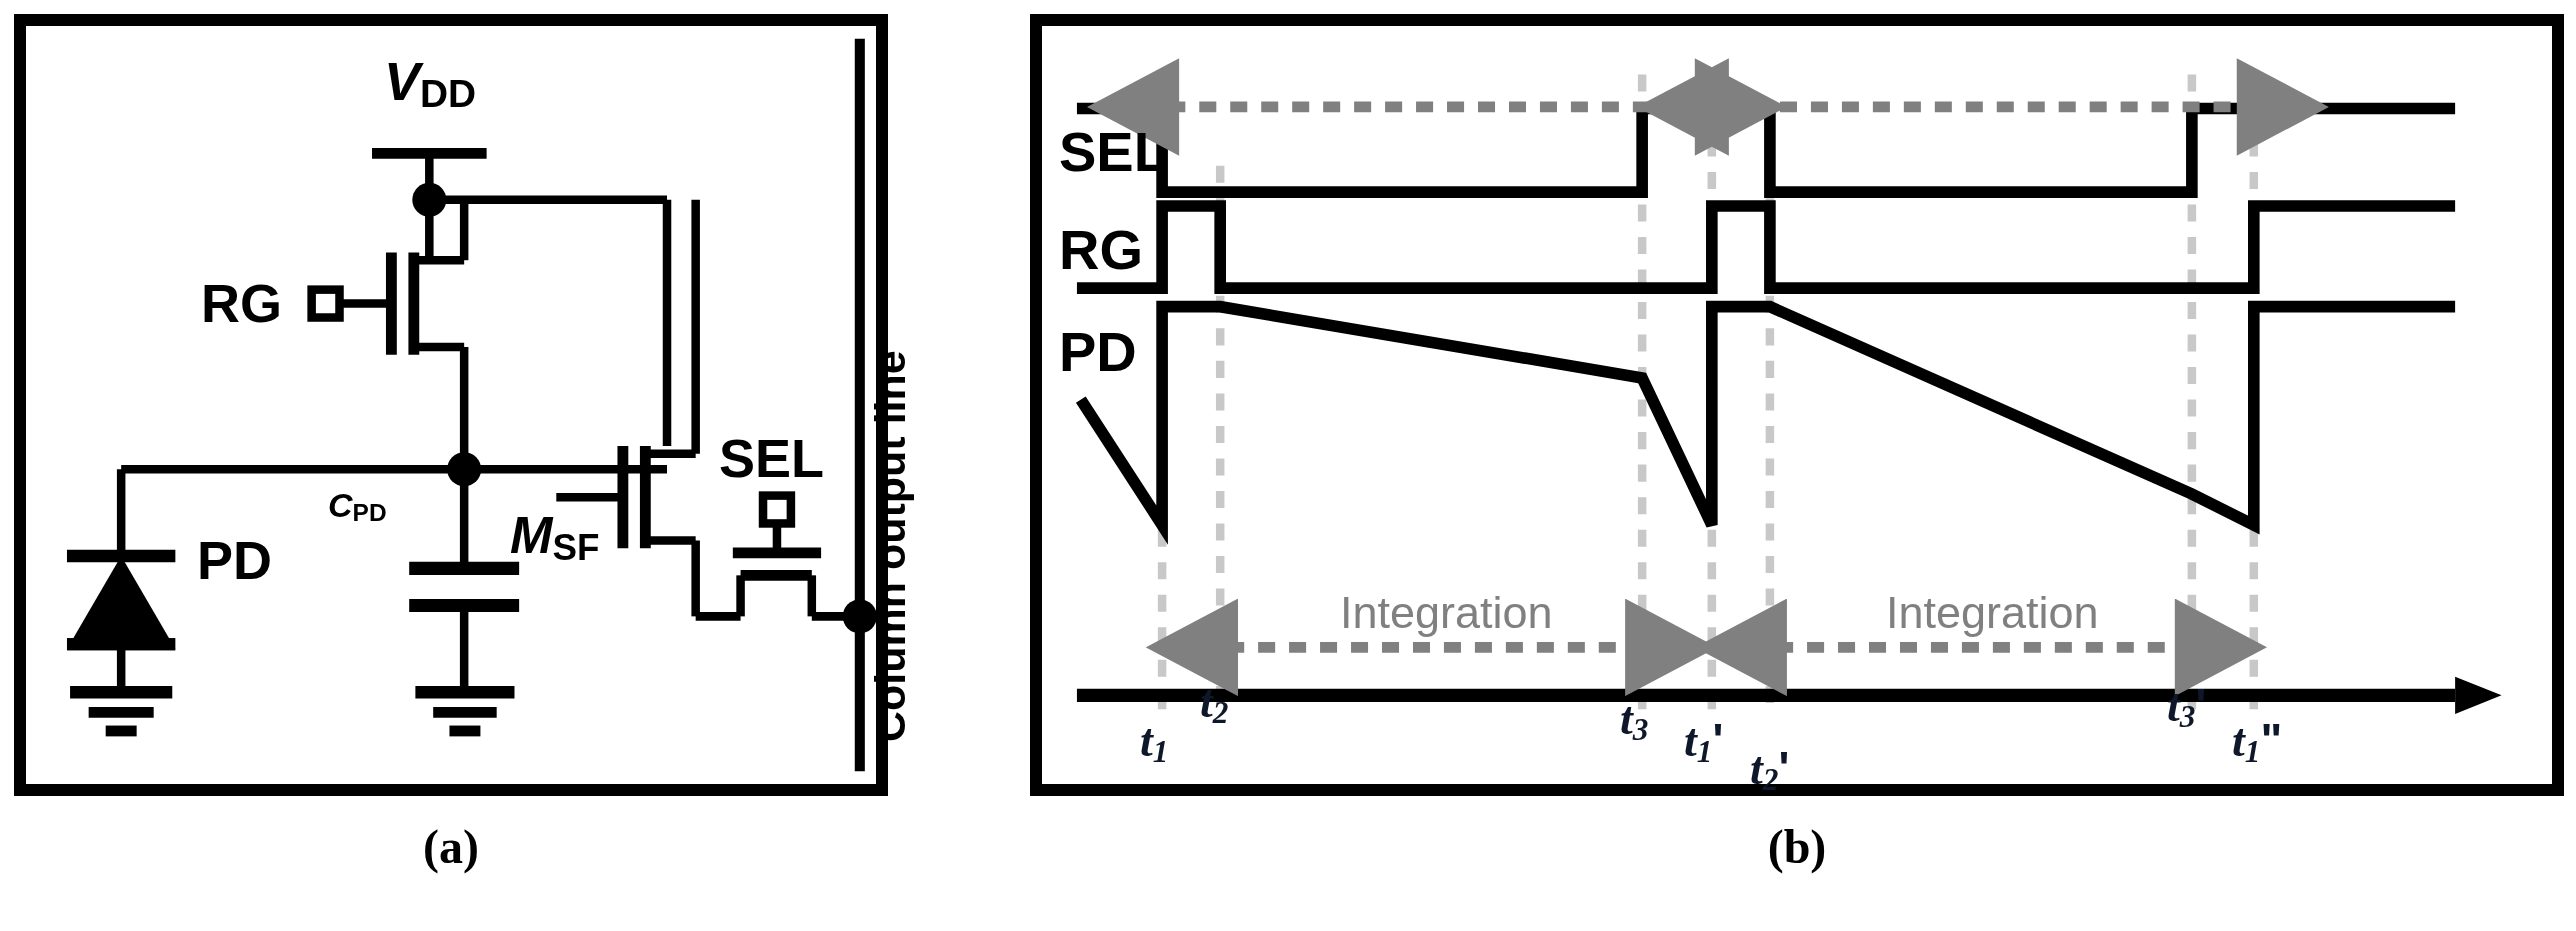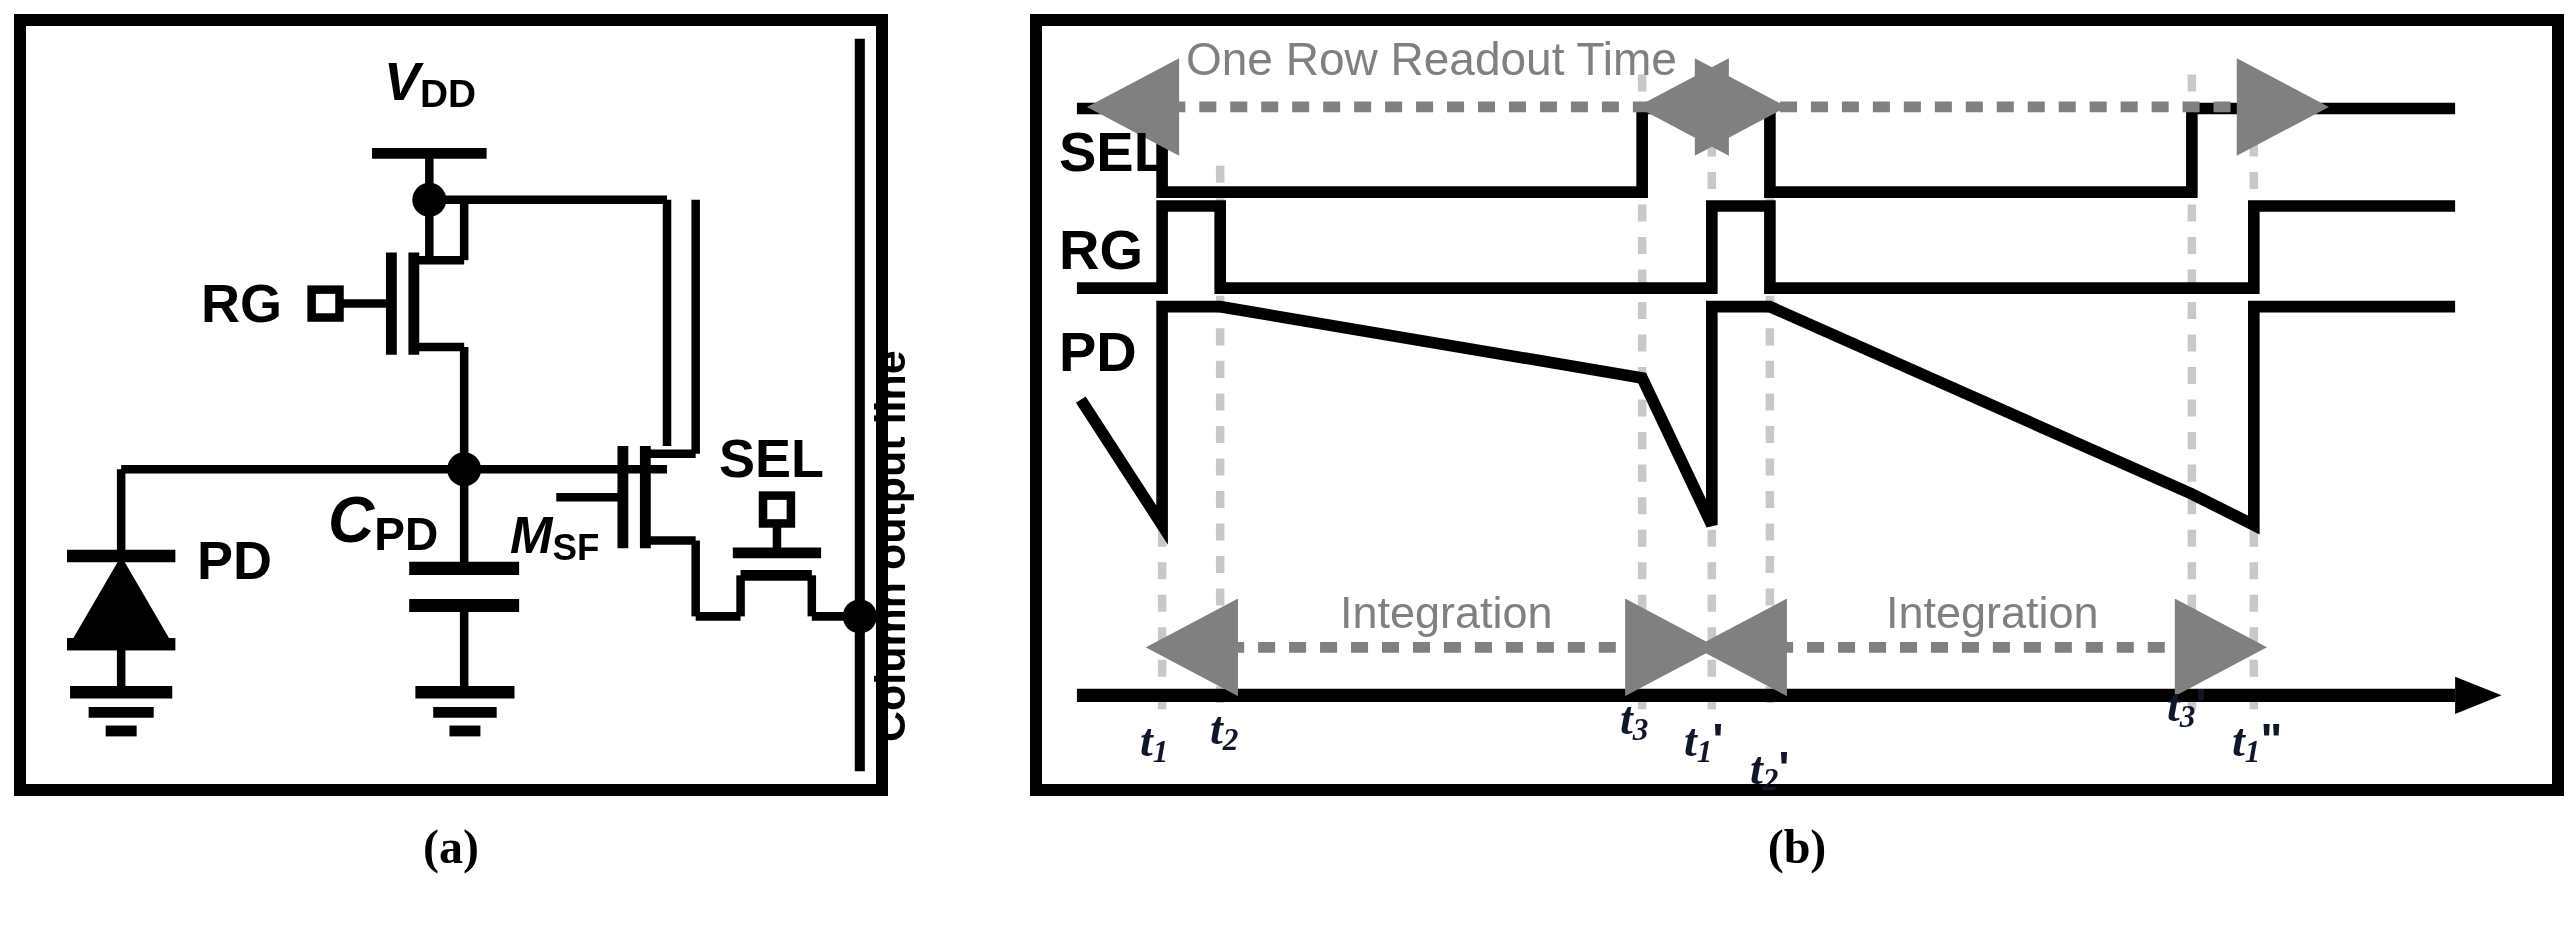--- a/index.html
+++ b/index.html
@@ -189,21 +189,21 @@
 
       <rect x="967" y="622" width="36" height="36" fill="#ffffff" stroke="#000000" stroke-width="11"></rect>
     </svg>
 
     <div class="lbl" style="left:370px; top:40px; font-size:54px;"><span class="ital">V</span><sub>DD</sub></div>
 
     <div class="lbl" style="left:187px; top:262px; font-size:54px;">RG</div>
 
     <div class="lbl" style="left:183px; top:519px; font-size:54px;">PD</div>
 
-    <div class="lbl" style="left:314px; top:474px; font-size:64px;"><span class="ital">C</span><sub>PD</sub></div>
+    <div class="lbl" style="left:314px; top:474px; font-size:34px;"><span class="ital">C</span><sub>PD</sub></div>
 
     <div class="lbl" style="left:496px; top:496px; font-size:51px;text-align:right;"><span class="ital">M</span><sub>SF</sub></div>
 
     <div class="lbl" style="left:705px; top:417px; font-size:54px;">SEL</div>
 
     <div class="vert-lbl" style="left:855px; top:728px; font-size:43px;">Column output line</div>
   </div>
 
   <div class="panel panel-b">
     <div class="panel-border"></div>
@@ -243,27 +243,26 @@
 
       <line x1="254" y1="818" x2="782" y2="818" stroke="#808080" stroke-width="14" stroke-dasharray="22 18" marker-start="url(#arrL)" marker-end="url(#arrR)"></line>
 
       <line x1="963" y1="818" x2="1492" y2="818" stroke="#808080" stroke-width="14" stroke-dasharray="22 18" marker-start="url(#arrL)" marker-end="url(#arrR)"></line>
     </svg>
 
     <div class="lbl" style="left:29px; top:110px; font-size:56px;">SEL</div>
     <div class="lbl" style="left:29px; top:208px; font-size:56px;">RG</div>
     <div class="lbl" style="left:29px; top:310px; font-size:56px;">PD</div>
 
-    <div class="gray-lbl" style="left:156px; top:22px; font-size:46px;">One Row Readout Time</div>
     <div class="gray-lbl" style="left:310px; top:576px; font-size:45px;">Integration</div>
     <div class="gray-lbl" style="left:856px; top:576px; font-size:45px;">Integration</div>
 
     <div class="time-lbl" style="left:110px; top:703px;"><span>t</span><sub>1</sub><span class="pr"></span></div>
 
-    <div class="time-lbl" style="left:170px; top:691px;margin-left:10px;"><span>t</span><sub>2</sub><span class="pr"></span></div>
+    <div class="time-lbl" style="left:170px; top:664px;"><span>t</span><sub>2</sub><span class="pr"></span></div>
 
     <div class="time-lbl" style="left:590px; top:681px;"><span>t</span><sub>3</sub><span class="pr"></span></div>
 
     <div class="time-lbl" style="left:654px; top:703px;"><span>t</span><sub>1</sub><span class="pr">'</span></div>
 
     <div class="time-lbl" style="left:720px; top:703px;margin-top:28px;"><span>t</span><sub>2</sub><span class="pr">'</span></div>
 
     <div class="time-lbl" style="left:1137px; top:668px;"><span>t</span><sub>3</sub><span class="pr">'</span></div>
 
     <div class="time-lbl" style="left:1202px; top:703px;"><span>t</span><sub>1</sub><span class="pr">"</span></div>

